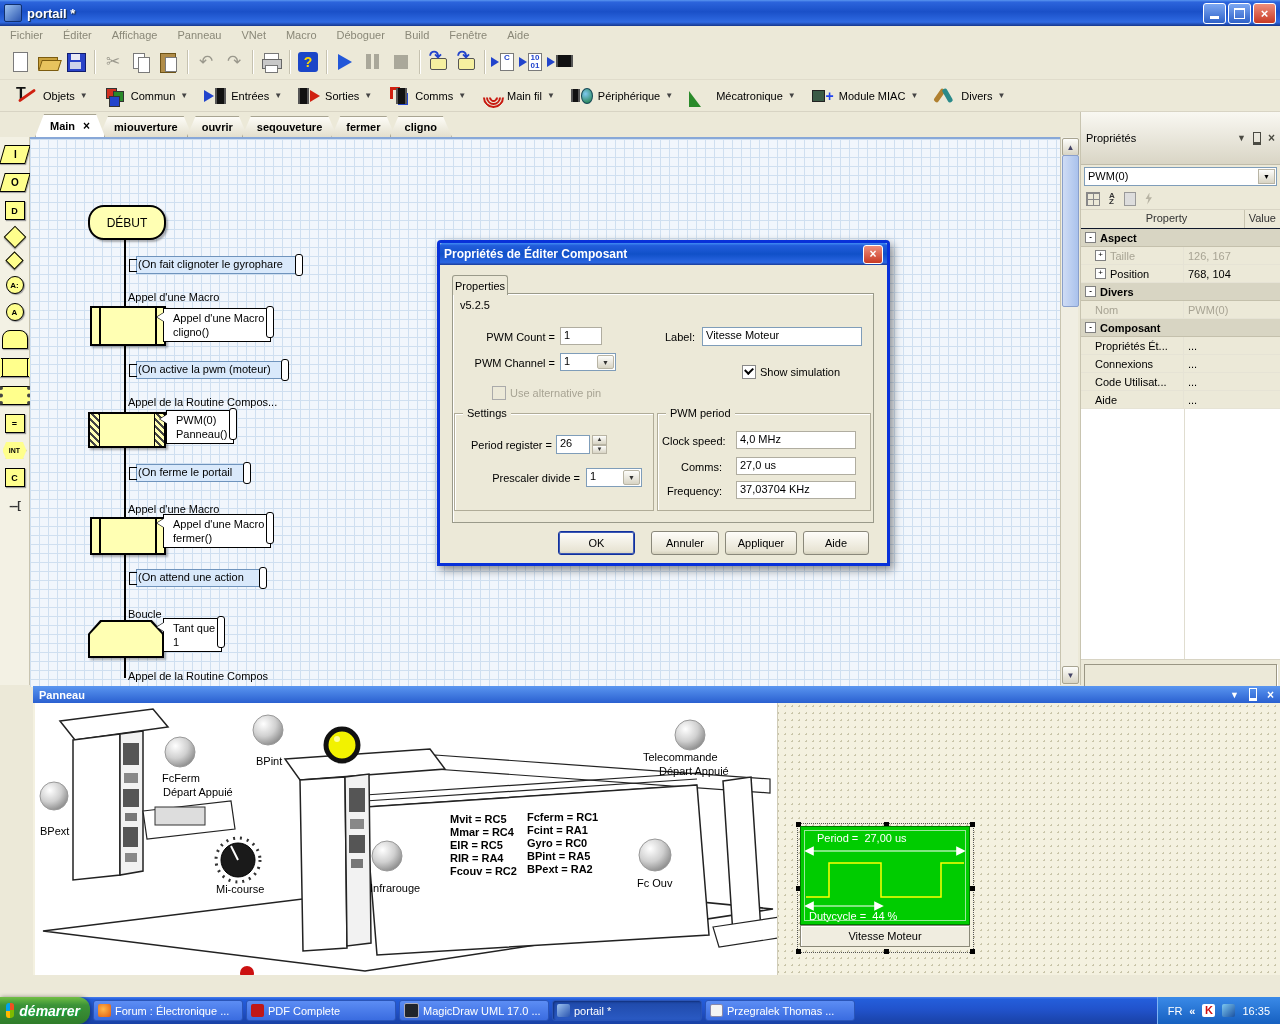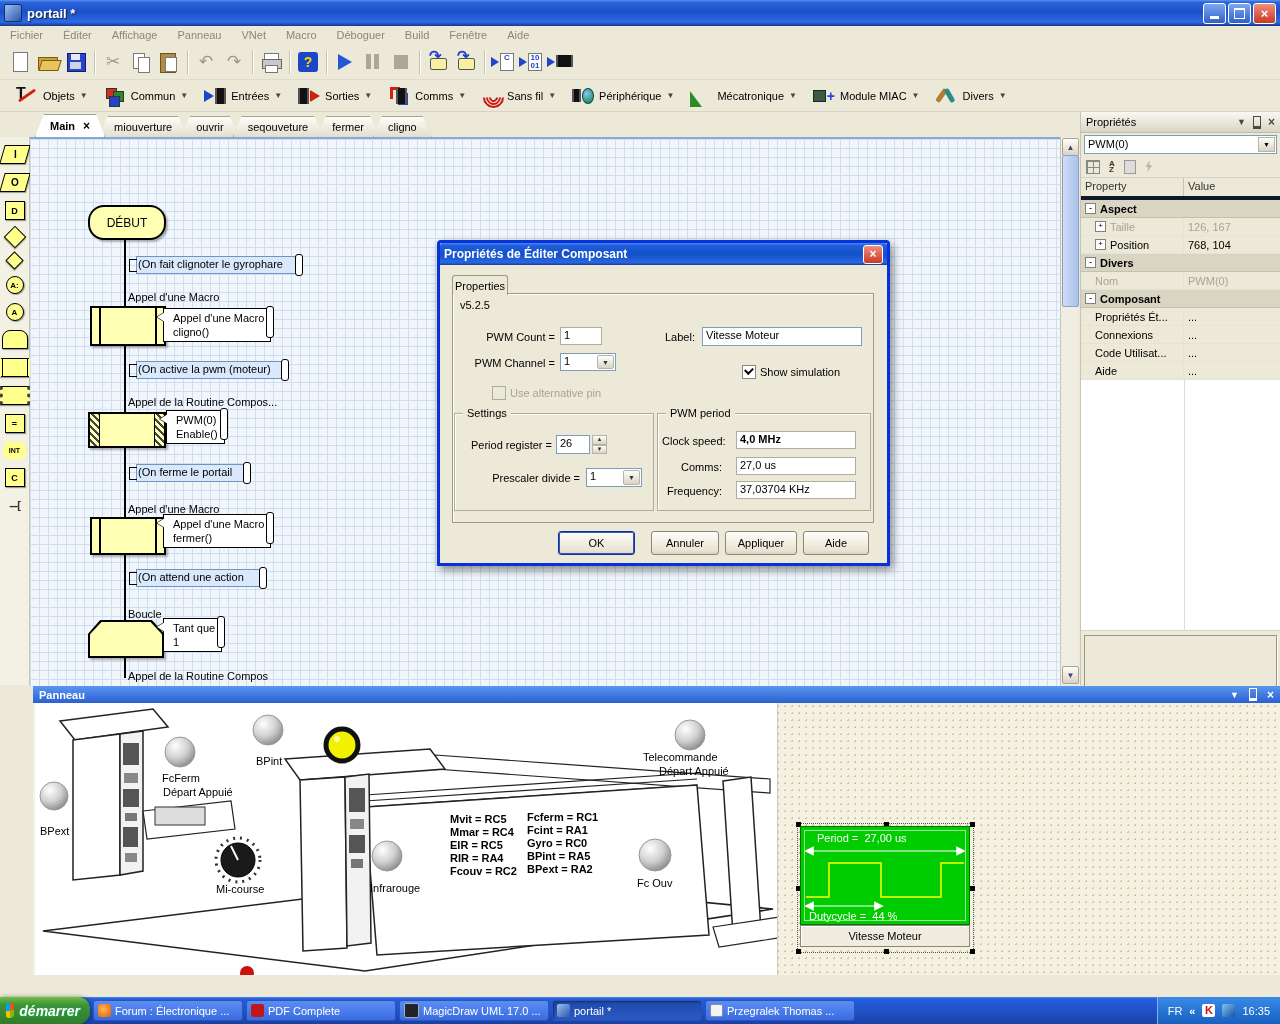--- a/index.html
+++ b/index.html
@@ -63,21 +63,21 @@
   .waves{position:relative;width:20px;height:20px;}
   .waves i{position:absolute;border:2px solid #c81a10;border-radius:50%;border-left-color:transparent;border-top-color:transparent;transform:rotate(45deg);}
   .globe{width:14px;height:14px;border-radius:50%;background:radial-gradient(circle at 35% 35%,#7ec8f0,#1a7a3a);border:1px solid #145;}
   .mech{width:0;height:0;border-bottom:16px solid #2a8a2a;border-right:12px solid transparent;}
   .miacbox{width:16px;height:10px;background:#3a5a46;border:1px solid #222;}
   .plus{color:#2244ee;font-weight:bold;font-size:14px;}
   .tool1{position:absolute;left:3px;top:3px;width:5px;height:15px;background:#b08030;transform:rotate(35deg);border-radius:2px;}
   .tool2{position:absolute;left:11px;top:3px;width:5px;height:15px;background:#2a8a8a;transform:rotate(-30deg);border-radius:2px;}
   
   .tabbar{left:0;top:112px;width:1080px;height:25px;background:#ece9d8;display:flex;align-items:flex-end;padding-left:35px;box-sizing:border-box;}
-  .tab{height:20px;display:flex;align-items:center;padding:0 14px;background:linear-gradient(180deg,#fdfcf7,#e3dfcd);border:1px solid #a8a491;border-bottom:none;clip-path:polygon(9px 0,calc(100% - 9px) 0,100% 100%,0 100%);font-size:11px;margin-right:-6px;}
+  .tab{height:20px;display:flex;align-items:center;padding:0 14px;background:linear-gradient(180deg,#fdfcf7,#e3dfcd);border:1px solid #a8a491;border-bottom:none;clip-path:polygon(9px 0,calc(100% - 9px) 0,100% 100%,0 100%);font-size:11px;margin-right:-6px;font-weight:bold;}
   .tab.active{background:#fff;font-weight:bold;height:22px;z-index:2;justify-content:flex-end;}
   .tab .x{margin-left:8px;font-weight:bold;font-size:12px;}
   
   .leftbar{left:0;top:137px;width:30px;height:548px;background:#f3f1e4;border-right:1px solid #c8c4b0;display:flex;flex-direction:column;align-items:center;padding-top:8px;box-sizing:border-box;gap:9px;}
   .lsh{width:24px;height:17px;display:flex;align-items:center;justify-content:center;font-size:9px;font-weight:bold;}
   .ysh{background:#ffff8c;border:1px solid #000;box-shadow:1px 1px 1px #999;}
   .para{transform:skewX(-16deg);}
   .para b{transform:skewX(16deg);font-size:10px;}
   .diam{width:14px;height:14px;transform:rotate(45deg);}
   .circ{width:16px;height:16px;border-radius:50%;font-size:8px;}
@@ -117,29 +117,29 @@
   .spin div{flex:1;background:linear-gradient(180deg,#fdfdfb,#d8d4c4);border:1px solid #b8b4a4;font-size:6px;line-height:7px;text-align:center;color:#333;}
   .chk{position:absolute;width:12px;height:12px;background:#fff;border:1px solid #888;}
   .chk.checked:after{content:"";position:absolute;left:2px;top:1px;width:6px;height:4px;border-left:2px solid #000;border-bottom:2px solid #000;transform:rotate(-45deg);}
   .chk.dis{background:#ece9d8;border-color:#aaa;}
   .grp{position:absolute;border:1px solid #b0ac98;box-shadow:1px 1px 0 #fff inset;}
   .grp .leg{position:absolute;left:8px;top:-7px;background:#ece9d8;padding:0 4px;font-size:11px;}
   .dbtn{position:absolute;height:22px;background:linear-gradient(180deg,#fefdf9,#e8e4d4 85%,#d4d0bc);border:1px solid #8a887a;border-radius:3px;font-size:11px;display:flex;align-items:center;justify-content:center;}
   .dbtn.def{border:1px solid #11309c;box-shadow:0 0 0 1px #3a57b4 inset;}
   
   .props{left:1080px;top:112px;width:200px;height:573px;background:#ece9d8;border-left:1px solid #c8c4b0;box-sizing:border-box;}
-  .p-title{height:20px;background:linear-gradient(180deg,#f9f8f2,#d9d5c5);border-bottom:1px solid #c0bcaa;display:flex;align-items:center;padding:0 5px;font-size:11px;}
+  .p-title{height:20px;background:linear-gradient(180deg,#f9f8f2,#d9d5c5);border-bottom:1px solid #c0bcaa;display:flex;align-items:center;padding:16px 5px;font-size:11px;}
   .p-title .ticons{margin-left:auto;display:flex;gap:7px;color:#4a4a42;font-size:9px;align-items:center;}
   .p-combo{margin:2px 3px;height:17px;background:#fff;border:1px solid #7f9db9;position:relative;font-size:11px;line-height:16px;padding-left:3px;}
   .p-tools{height:21px;display:flex;align-items:center;gap:9px;padding-left:5px;border-bottom:1px solid #d8d4c4;}
   .pt-grid{width:12px;height:12px;background:linear-gradient(#888 1px,transparent 1px),linear-gradient(90deg,#888 1px,transparent 1px);background-size:6px 6px;border:1px solid #888;}
   .pt-az{font-size:8px;font-weight:bold;line-height:6px;color:#333;}
   .pt-page{width:10px;height:12px;background:#ddd;border:1px solid #999;}
   .pt-bolt{width:8px;height:12px;background:#b8b4a4;clip-path:polygon(60% 0,10% 55%,45% 55%,30% 100%,90% 40%,55% 40%);}
-  .p-head{height:18px;display:flex;border-bottom:4px solid #0f172a;font-size:11px;color:#333;}
+  .p-head{height:18px;display:flex;border-bottom:1px solid #0f172a;font-size:11px;color:#333;justify-content:flex-end;}
   .p-head div{padding:2px 4px;box-sizing:border-box;}
   .p-head .c1{width:103px;border-right:1px solid #c8c4b0;}
   .prow{height:17px;display:flex;font-size:11px;border-bottom:1px solid #e6e3d5;align-items:center;}
   .prow .c1{width:103px;display:flex;align-items:center;height:100%;border-right:1px solid #e6e3d5;box-sizing:border-box;padding-left:4px;gap:4px;}
   .prow .c2{flex:1;padding-left:4px;}
   .prow.group{background:#d8d5c3;font-weight:bold;border-bottom:1px solid #c4c0ac;}
   .prow.group .c1{border-right:none;width:auto;}
   .exp{width:9px;height:9px;background:#fff;border:1px solid #808080;font-size:8px;line-height:7px;text-align:center;flex:none;}
   .dim{color:#a8a494;}
   .p-rest{position:relative;height:250px;background:#fff;border-bottom:1px solid #d8d4c4;}
@@ -351,21 +351,21 @@
         </span>
       <span class="lbl">Comms</span>
         <span class="dd">▼</span>
     </div>
     <div class="citem">
       <span class="waves">
           <i style="left:7px;top:7px;width:5px;height:5px;"></i>
           <i style="left:4px;top:4px;width:11px;height:11px;"></i>
           <i style="left:1px;top:1px;width:17px;height:17px;"></i>
         </span>
-      <span class="lbl">Sans fil</span>
+      <span class="lbl">Main fil</span>
         <span class="dd">▼</span>
     </div>
     <div class="citem">
       <span class="cic" style="display:flex;align-items:center;gap:1px;">
           <span class="chipbar" style="height:13px;"></span>
           <span class="globe"></span>
         </span>
       <span class="lbl">Périphérique</span>
         <span class="dd">▼</span>
     </div>
@@ -472,21 +472,21 @@
 
     <div class="cmt" style="left:106px;top:222px;width:146px;"><span class="brk"></span><span>(On active la pwm (moteur)</span><span class="pill"></span></div>
 
     <div class="capt" style="left:98px;top:257px;">Appel de la Routine Compos...</div>
     <div class="macroBox" style="left:58px;top:273px;width:74px;height:32px;">
         <span class="hatch" style="left:0;border-right:1px solid #000;"></span>
         <span class="hatch" style="right:0;border-left:1px solid #000;"></span>
       </div>
     <div class="note" style="left:136px;top:271px;">
         <div>PWM(0)</div>
-        <div>Enable()</div>
+        <div>Panneau()</div>
         <span class="pill" style="height:30px;"></span>
       </div>
 
     <div class="cmt" style="left:106px;top:325px;width:108px;"><span class="brk"></span><span>(On ferme le portail</span><span class="pill"></span></div>
 
     <div class="capt" style="left:98px;top:364px;">Appel d'une Macro</div>
     <div class="macroBox" style="left:60px;top:378px;width:72px;height:34px;">
         <span class="bar" style="left:7px;"></span>
         <span class="bar" style="right:7px;"></span>
       </div>
@@ -656,21 +656,21 @@
       </div>
     <span class="fldlabel" style="left:28px;top:229px;width:112px;text-align:right;">Prescaler divide =</span>
     <div class="tbox combo" style="left:146px;top:225px;width:56px;height:19px;"><span>1</span><span class="cbtn">
           <span>▼</span>
         </span></div>
 
     <div class="grp" style="left:217px;top:170px;width:212px;height:96px;">
       <span class="leg">PWM period</span>
     </div>
     <span class="fldlabel" style="left:222px;top:192px;width:60px;text-align:right;">Clock speed:</span>
-    <div class="tbox dis" style="left:296px;top:188px;width:120px;height:18px;font-weight:bold;">4,0 MHz</div>
+    <div class="tbox dis" style="left:296px;top:188px;width:120px;height:18px;">4,0 MHz</div>
     <span class="fldlabel" style="left:222px;top:218px;width:60px;text-align:right;">Comms:</span>
     <div class="tbox dis" style="left:296px;top:214px;width:120px;height:18px;">27,0 us</div>
     <span class="fldlabel" style="left:222px;top:242px;width:60px;text-align:right;">Frequency:</span>
     <div class="tbox dis" style="left:296px;top:238px;width:120px;height:18px;">37,03704 KHz</div>
 
     <div class="dbtn def" style="left:118px;top:288px;width:75px;">OK</div>
     <div class="dbtn" style="left:211px;top:288px;width:66px;">Annuler</div>
     <div class="dbtn" style="left:285px;top:288px;width:70px;">Appliquer</div>
     <div class="dbtn" style="left:363px;top:288px;width:64px;">Aide</div>
   </div>

